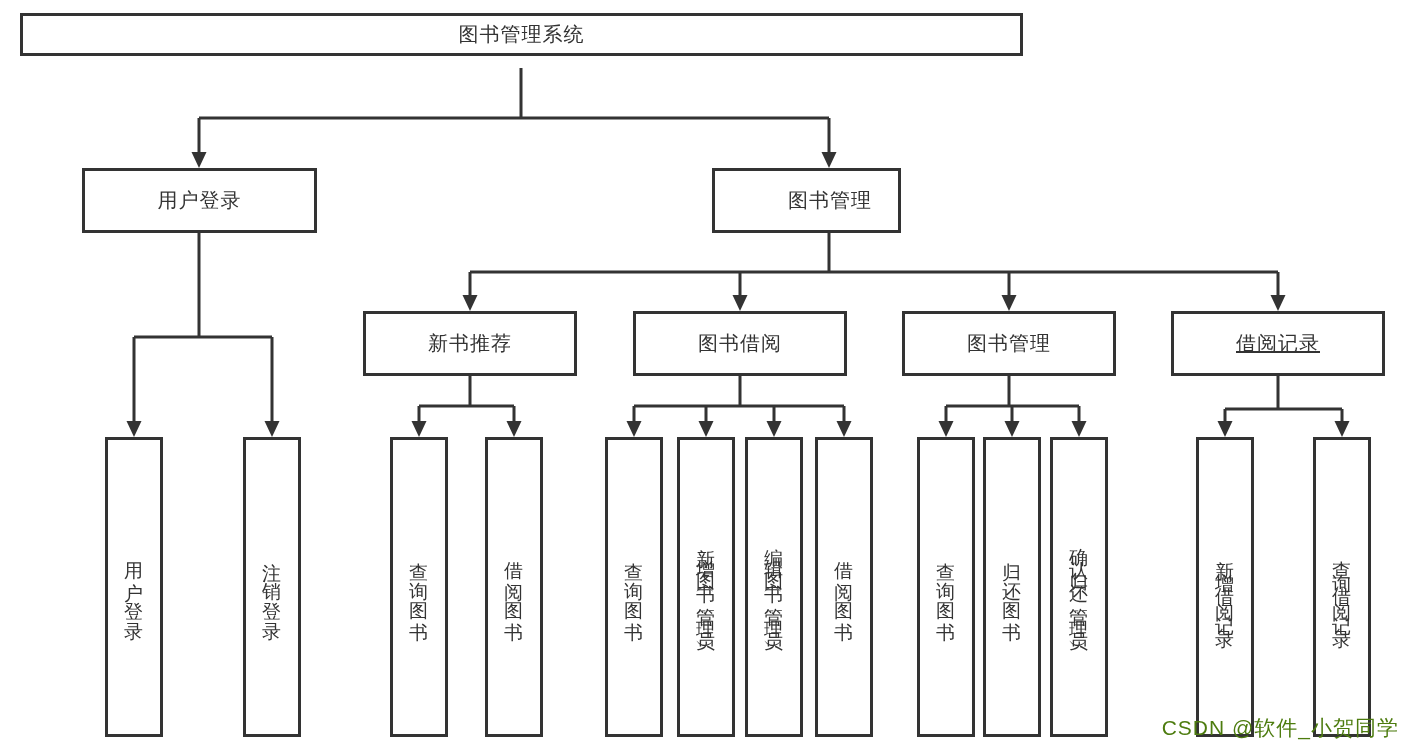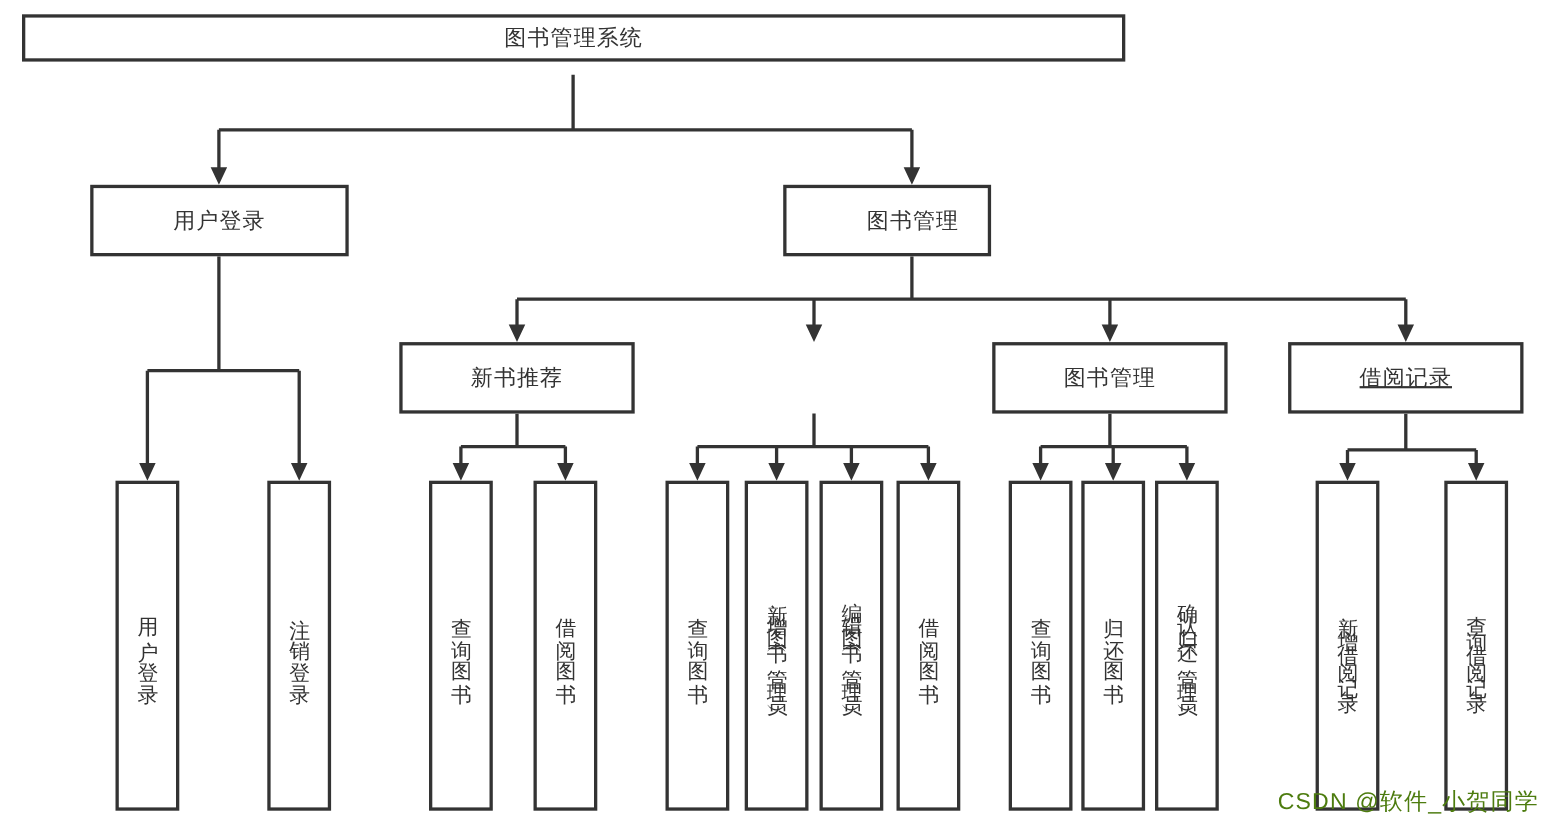--- a/index.html
+++ b/index.html
@@ -119,20 +119,23 @@
   <div class="hbox" style="left:82px;top:168px;width:235px;height:65px;">
     <span>用户登录</span>
   </div>
   <div class="hbox" style="left:712px;top:168px;width:189px;height:65px;padding-left:47px;">
     <span>图书管理</span>
   </div>
 
   <div class="hbox" style="left:363px;top:311px;width:214px;height:65px;">
     <span>新书推荐</span>
   </div>
+  <div class="hbox" style="left:633px;top:311px;width:214px;height:65px;">
+    <span>图书借阅</span>
+  </div>
   <div class="hbox" style="left:902px;top:311px;width:214px;height:65px;">
     <span>图书管理</span>
   </div>
   <div class="hbox" style="left:1171px;top:311px;width:214px;height:65px;text-decoration:underline;">
     <span>借阅记录</span>
   </div>
 
   <div class="vbox" style="left:105px;">
     <span class="vtext">用户登录</span>
   </div>

